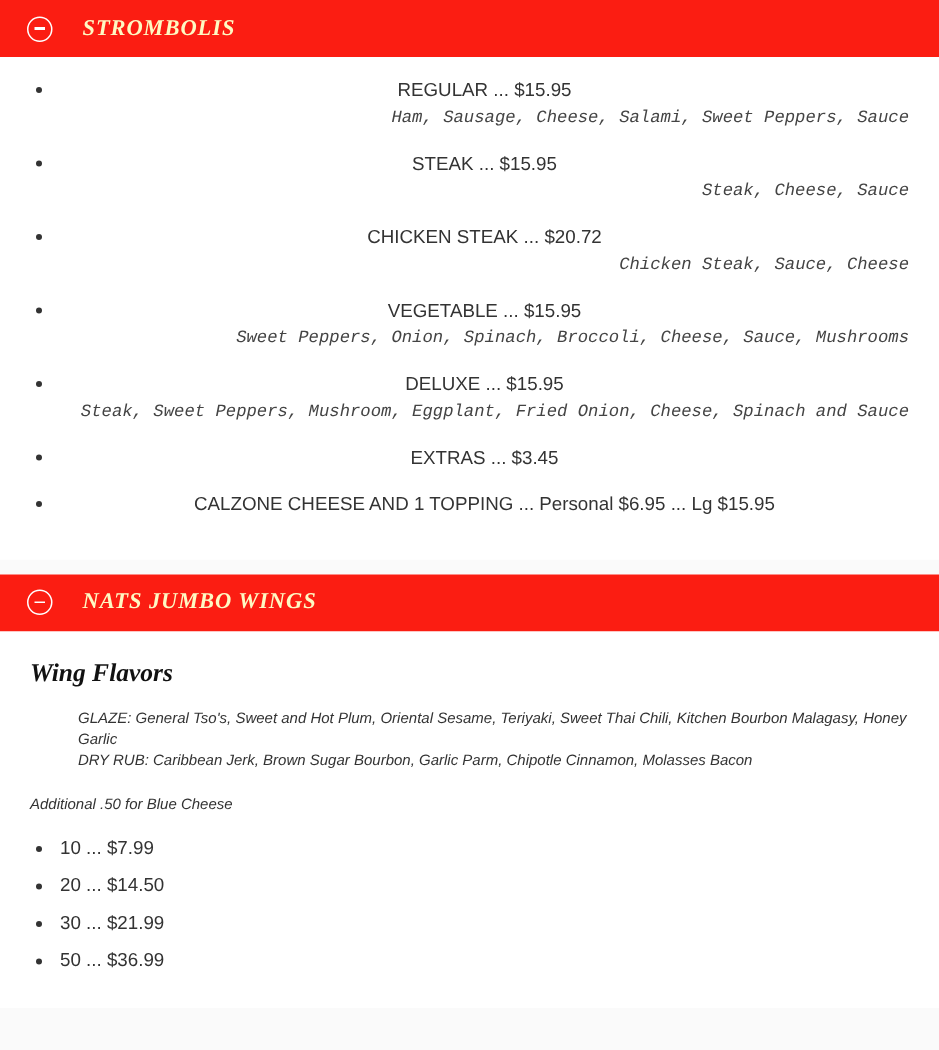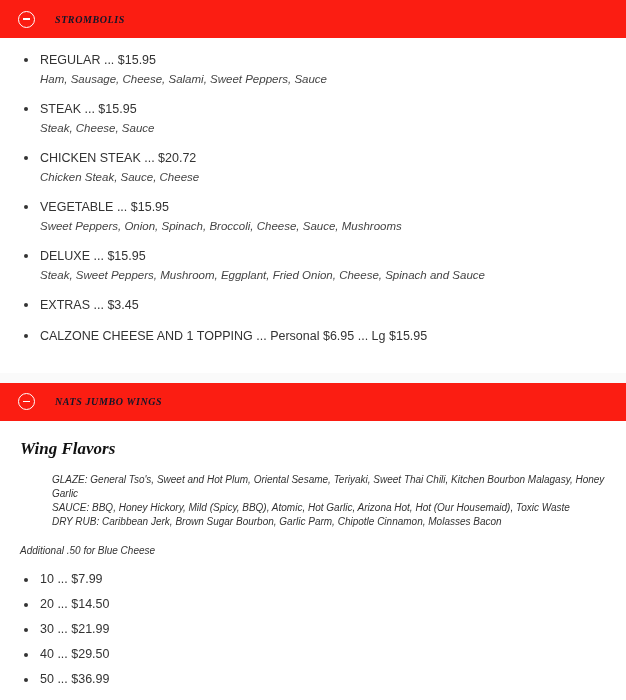--- a/index.html
+++ b/index.html
@@ -72,23 +72,23 @@
   .collapse-icon i {
     display: block;
     width: 7px;
     height: 1.5px;
     background: #ffffff;
   }
   .section-title {
     font-family: "Liberation Serif", serif;
     font-style: italic;
     font-weight: bold;
-    font-size: 10px;
+    font-size: 15px;
     letter-spacing: 0.6px;
-    color: #0f172a;
+    color: #fef9c3;
   }
 
   .section-body {
     padding: 14px 20px 14px 20px;
     background: #ffffff;
   }
 
   ul.menu-list {
     list-style: none;
     margin: 0;
@@ -106,28 +106,30 @@
     top: 6px;
     width: 4px;
     height: 4px;
     background: #333;
     border-radius: 50%;
   }
   .item-name {
     font-size: 12.5px;
     color: #333;
     line-height: 1.35;
+    text-align: center;
   }
   .item-desc {
-    font-family: Liberation Sans, sans-serif;
+    font-family: Liberation Mono, monospace;
     font-style: italic;
     font-size: 11.5px;
     color: #444;
     line-height: 1.4;
     margin-top: 2px;
+    text-align: right;
   }
 
   
   .wing-heading {
     font-family: "Liberation Serif", serif;
     font-style: italic;
     font-weight: bold;
     font-size: 17px;
     color: #111;
     margin: 4px 0 14px 0;
@@ -221,28 +223,26 @@
   <div class="section">
     <div class="section-header">
       <span class="collapse-icon">
           <i></i>
         </span>
       <span class="section-title">NATS JUMBO WINGS</span>
     </div>
     <div class="section-body">
       <div class="wing-heading">Wing Flavors</div>
       <div class="flavor-line">GLAZE: General Tso's, Sweet and Hot Plum, Oriental Sesame, Teriyaki, Sweet Thai Chili, Kitchen Bourbon Malagasy, Honey Garlic</div>
-      <div class="flavor-line">SAUCE: BBQ, Honey Hickory, Mild (Spicy, BBQ), Atomic, Hot Garlic, Arizona Hot, Hot (Our Housemaid), Toxic Waste</div>
       <div class="flavor-line">DRY RUB: Caribbean Jerk, Brown Sugar Bourbon, Garlic Parm, Chipotle Cinnamon, Molasses Bacon</div>
       <div class="flavor-note">Additional .50 for Blue Cheese</div>
       <ul class="price-list">
         <li>10 ... $7.99</li>
         <li>20 ... $14.50</li>
         <li>30 ... $21.99</li>
-        <li>40 ... $29.50</li>
         <li>50 ... $36.99</li>
 
       </ul>
 
     </div>
   </div>
 
 </div>
 
 </body></html>

